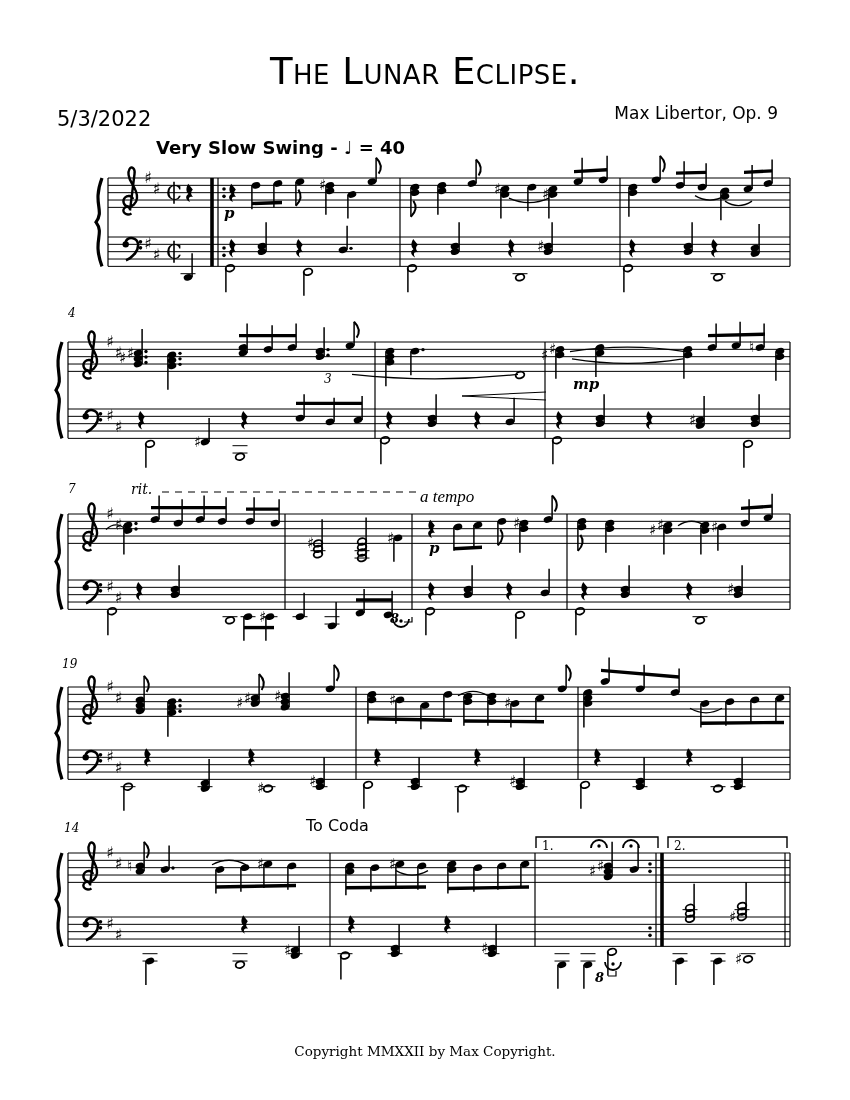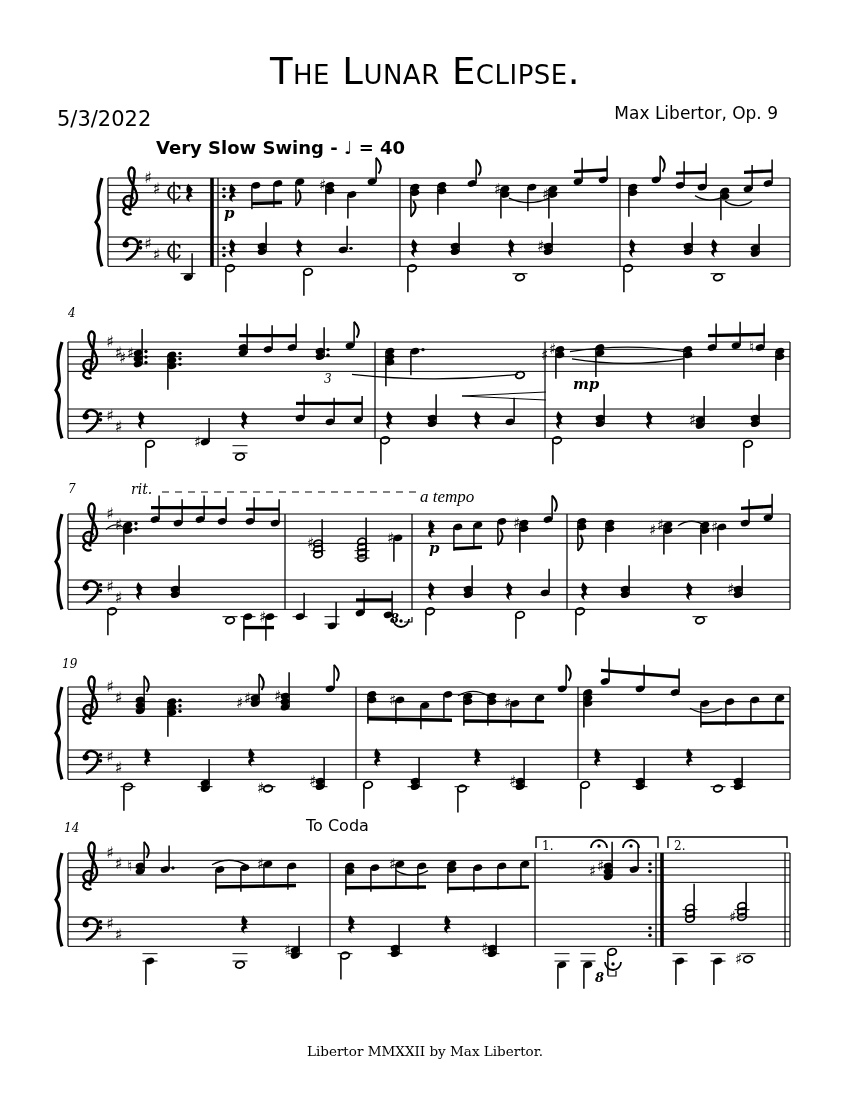--- a/index.html
+++ b/index.html
@@ -794,14 +794,14 @@
       <div class="st atempo" style="left: 420px; top: 488px; font-family: Liberation Serif, serif;">a tempo</div>
       <div class="st dyn" style="left: 429px; top: 541px;">p</div>
       <div class="st ottava" style="left: 390px; top: 612px;">8</div>
       <div class="st mnum" style="left: 62px; top: 658px;">19</div>
       <div class="st mnum" style="left: 64px; top: 822px;">14</div>
       <div class="st coda" style="left: 258px; top: 818px; margin-left: 48px;">To Coda</div>
       <div class="st volta" style="left: 542px; top: 840px;">1.</div>
       <div class="st volta" style="left: 674px; top: 840px;">2.</div>
       <div class="st ottava" style="left: 595px; top: 971px;">8</div>
     </div>
-  <div class="footer">Libertor MMXXII by Max Libertor.</div>
+  <div class="footer">Copyright MMXXII by Max Copyright.</div>
 </div>
 
 </body></html>

